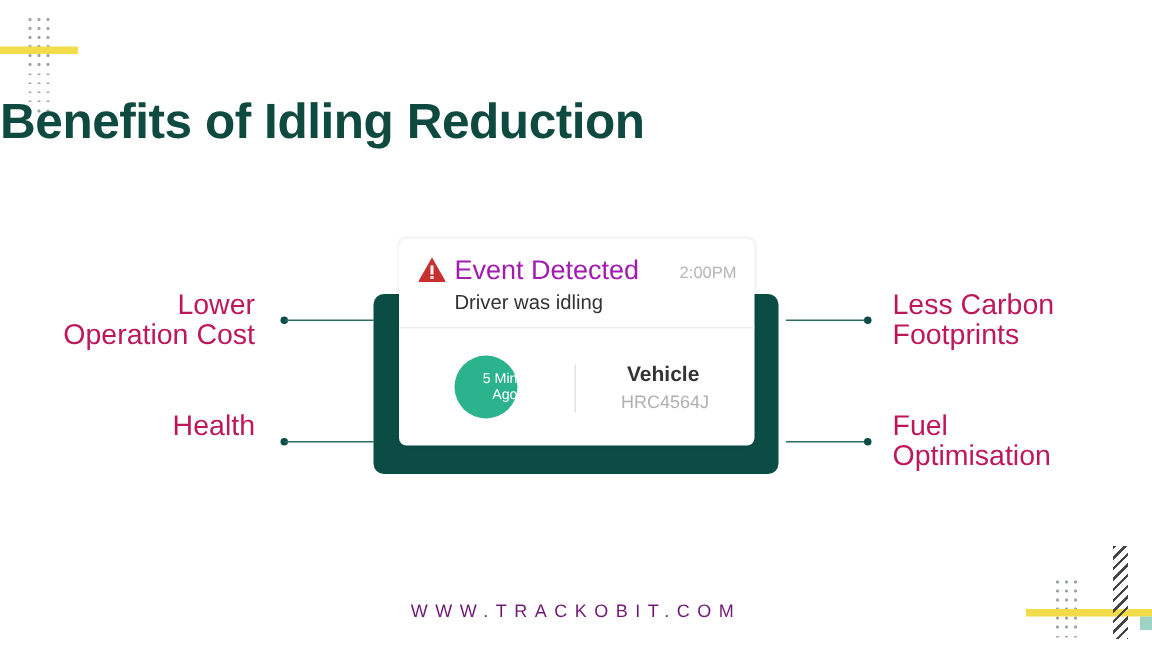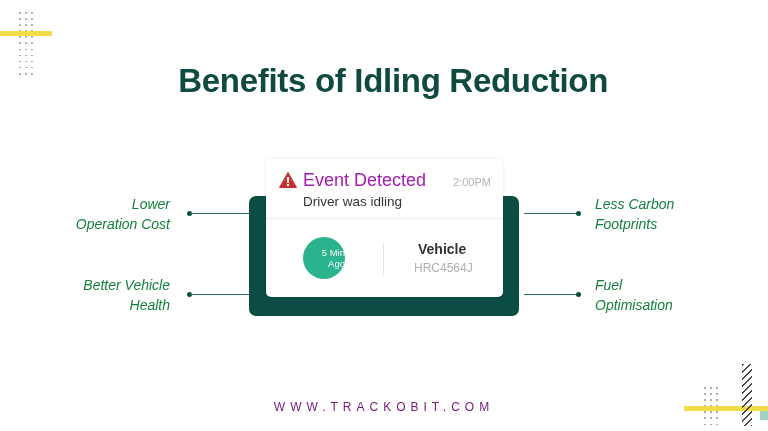--- a/index.html
+++ b/index.html
@@ -1,32 +1,32 @@
 <!DOCTYPE html>
 <html><head>
 <meta charset="utf-8">
 <style>
   html, body { margin:0; padding:0; }
   body { width:768px; height:431px; background:#ffffff; position:relative; overflow:hidden; font-family:"Liberation Sans", sans-serif; }
   .dots { position:absolute; display:grid; gap:0; }
   .dot { width:1.6px; height:1.6px; background:#9aa3a0; border-radius:50%; }
   .yellow-bar { position:absolute; background:#f2dc4a; }
-  .title { position:absolute; left:0; width:608px; top:62px; text-align:right; font-size:33px; font-weight:bold; color:#0e4a40; letter-spacing:-0.3px; }
+  .title { position:absolute; left:0; width:608px; top:62px; text-align:left; font-size:33px; font-weight:bold; color:#0e4a40; letter-spacing:-0.3px; }
   .green-box { position:absolute; left:249px; top:196px; width:270px; height:120px; background:#0b4d44; border-radius:7px; }
   .card { position:absolute; left:266px; top:159px; width:237px; height:138px; background:#fff; border-radius:5px; box-shadow:0 0 3px rgba(0,0,0,0.12); }
   .card-head { position:absolute; left:0; top:0; width:100%; height:59px; border-bottom:1px solid #ececec; }
   .warn { position:absolute; left:13px; top:13px; width:18px; height:16px; }
   .evt-title { position:absolute; left:37px; top:11px; font-size:18px; color:#a21caf; }
   .evt-time { position:absolute; right:12px; top:17px; font-size:11px; color:#b5b5b5; }
   .evt-desc { position:absolute; left:37px; top:35px; font-size:13.5px; color:#333; }
   .bubble { position:absolute; left:37px; top:78px; width:42px; height:42px; border-radius:50%; background:#2bb38e; color:#fff; font-size:9.5px; line-height:11px; display:flex; flex-direction:column; align-items:flex-end; justify-content:center; text-align:center; }
   .vdiv { position:absolute; left:117px; top:84px; width:1px; height:32px; background:#e4e4e4; }
   .veh-label { position:absolute; left:152px; top:82px; font-size:14px; font-weight:bold; color:#333; }
   .veh-val { position:absolute; left:148px; top:102px; font-size:12px; color:#b0b0b0; }
-  .label { position:absolute; font-size:14px; color:#15803d; line-height:20px;font-style:italic; }
+  .label { position:absolute; font-size:19px; color:#be185d; line-height:20px; }
   .label.left { text-align:right; }
   .conn { position:absolute; height:1px; background:#2a6e63; }
   .cdot { position:absolute; width:5px; height:5px; border-radius:50%; background:#0b4d44; }
   .url { position:absolute; left:0; width:768px; top:400px; text-align:center; font-size:12px; letter-spacing:5px; color:#701a75; }
   .hatch { position:absolute; left:742px; top:364px; width:10px; height:62px; background:repeating-linear-gradient(135deg, #444 0 1.6px, transparent 1.6px 5px); }
   .teal-sq { position:absolute; left:760px; top:411px; width:8px; height:9px; background:#9fd3c3; }
 </style>
 </head>
 <body>
 
@@ -70,21 +70,20 @@
 <div class="title">Benefits of Idling Reduction</div>
 
 <div class="label left" style="right:598px;top:194px;">
   <div>Lower</div>
   <div>Operation Cost</div>
 </div>
 <div class="cdot" style="left:187px;top:211px;"></div>
 <div class="conn" style="left:190px;top:213px;width:59px;"></div>
 
 <div class="label left" style="right:598px;top:275px;">
-  <div>Better Vehicle</div>
   <div>Health</div>
 </div>
 <div class="cdot" style="left:187px;top:292px;"></div>
 <div class="conn" style="left:190px;top:294px;width:59px;"></div>
 
 <div class="conn" style="left:524px;top:213px;width:54px;"></div>
 <div class="cdot" style="left:576px;top:211px;"></div>
 <div class="label" style="left:595px;top:194px;">
   <div>Less Carbon</div>
   <div>Footprints</div>

